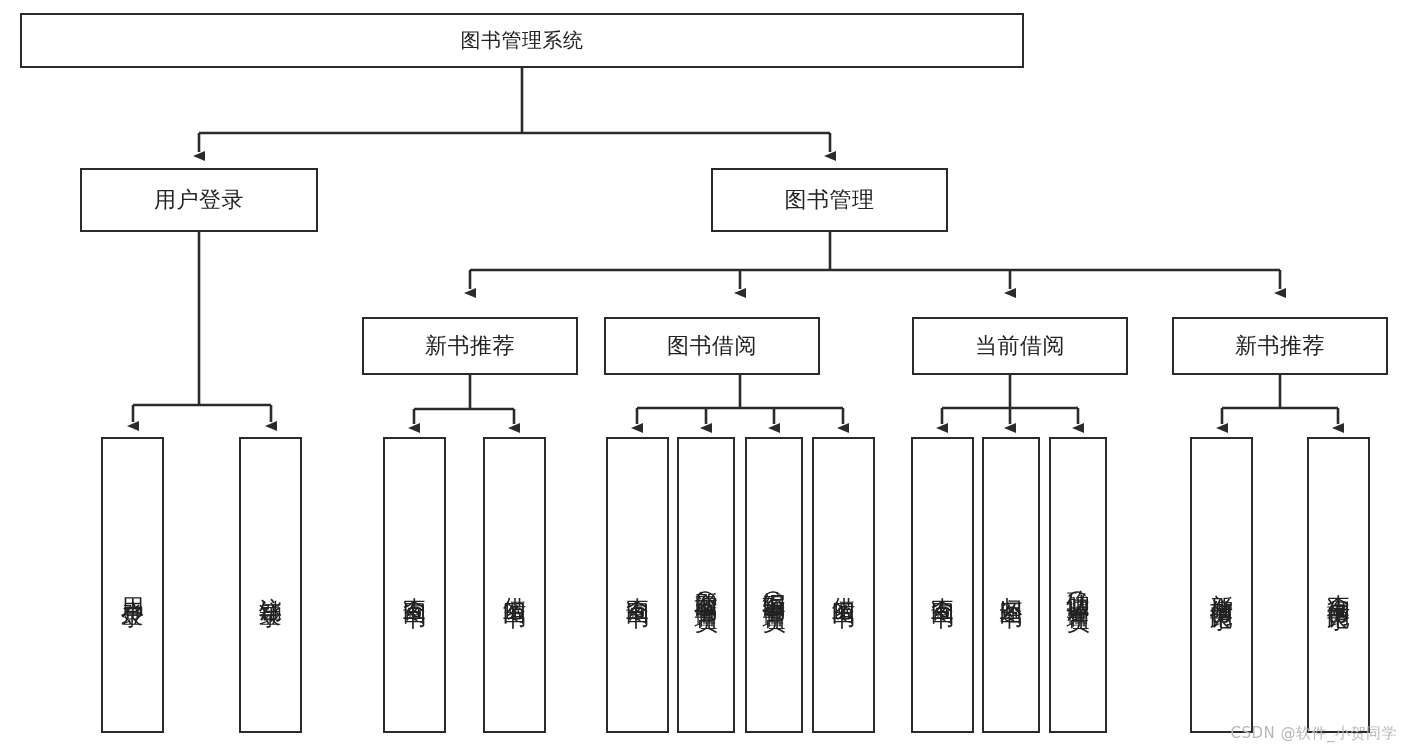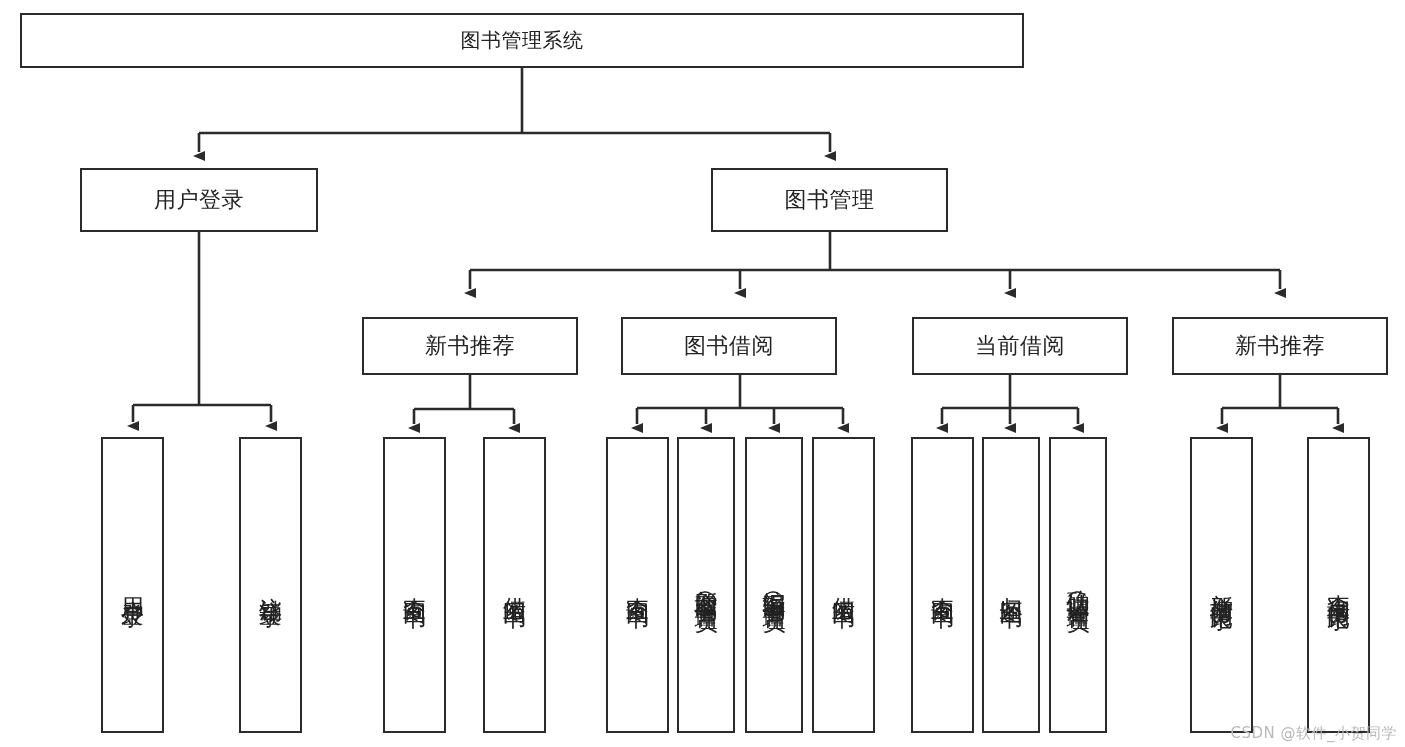--- a/index.html
+++ b/index.html
@@ -108,21 +108,21 @@
   <div class="node h" style="left:80px;top:168px;width:238px;height:64px;">
     <span class="lbl">用户登录</span>
   </div>
   <div class="node h" style="left:711px;top:168px;width:237px;height:64px;">
     <span class="lbl">图书管理</span>
   </div>
 
   <div class="node h" style="left:362px;top:317px;width:216px;height:58px;">
     <span class="lbl">新书推荐</span>
   </div>
-  <div class="node h" style="left:621px;top:317px;width:216px;height:58px;">
+  <div class="node h" style="left:604px;top:317px;width:216px;height:58px;">
     <span class="lbl">图书借阅</span>
   </div>
   <div class="node h" style="left:912px;top:317px;width:216px;height:58px;">
     <span class="lbl">当前借阅</span>
   </div>
   <div class="node h" style="left:1172px;top:317px;width:216px;height:58px;">
     <span class="lbl">新书推荐</span>
   </div>
 
   <div class="node v" style="left:101px;top:437px;width:63px;height:296px;">

